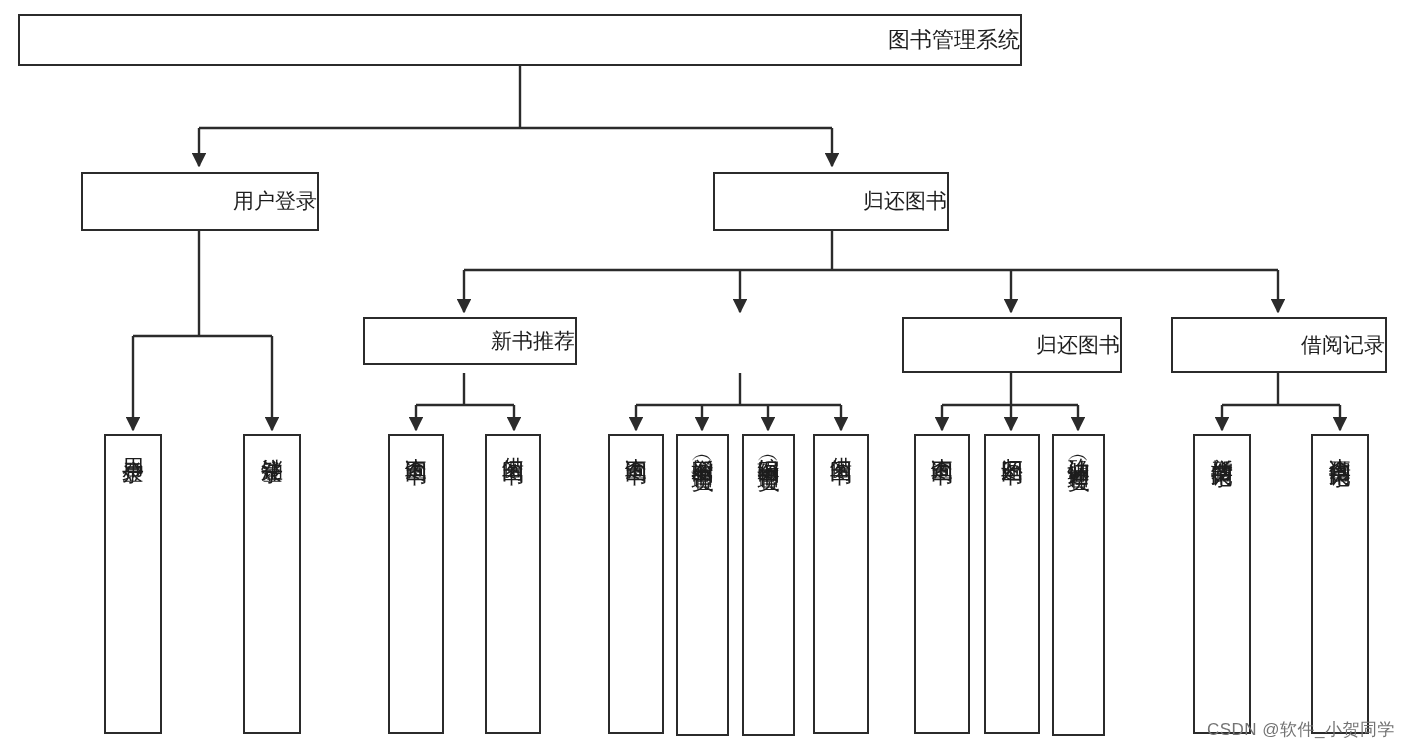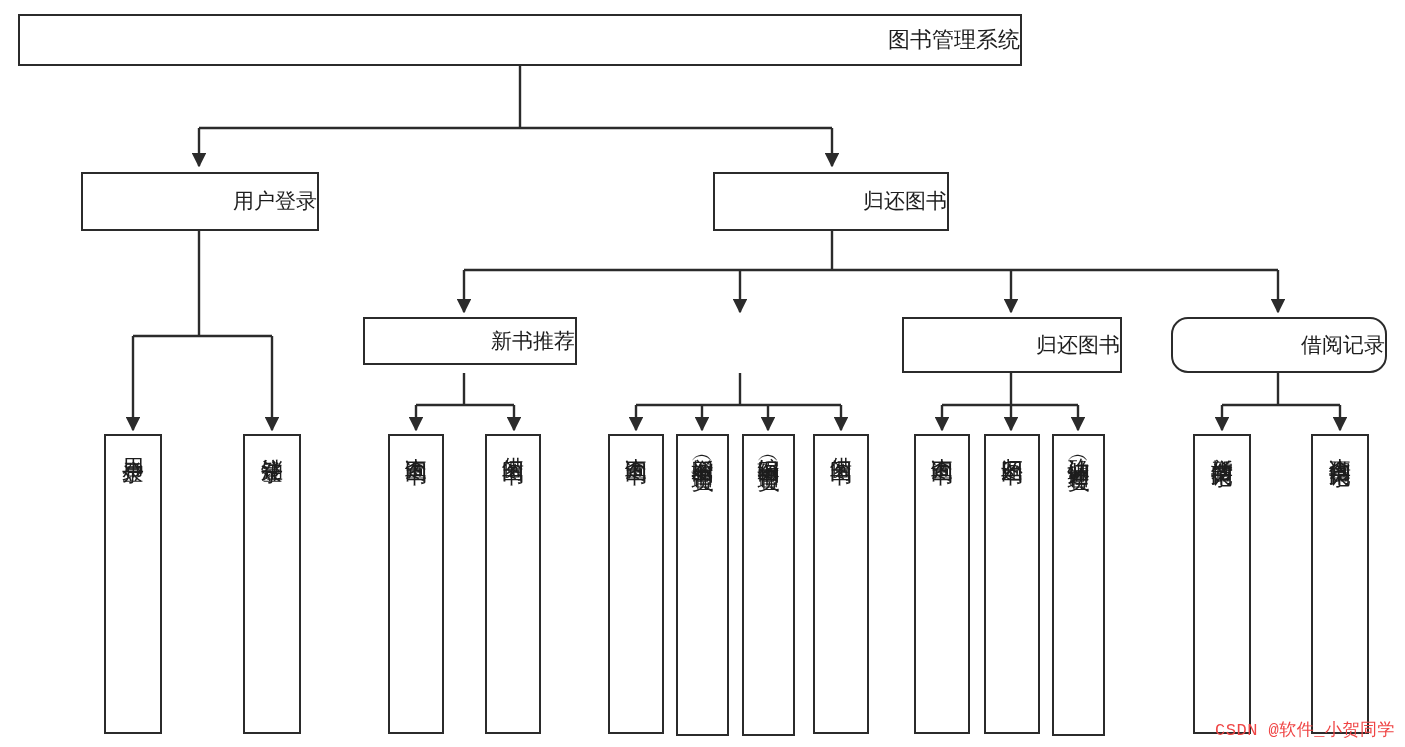--- a/index.html
+++ b/index.html
@@ -55,25 +55,24 @@
     font-size: 22px;
     letter-spacing: 2px;
     line-height: 1;
   }
   #root-node .label { font-size: 22px; }
   .watermark {
     position: absolute;
     right: 10px;
     bottom: 6px;
     font-size: 17px;
-    color: #ef4444;
+    color: #737373;
     z-index: 8;
     white-space: nowrap;
     letter-spacing: 0.5px;
-    font-family: Liberation Mono, monospace;
   }
 </style>
 </head>
 <body>
 
 <div id="canvas">
 
   <svg class="edges" viewBox="0 0 1405 747" xmlns="http://www.w3.org/2000/svg">
     <defs>
       <marker id="arrow" viewBox="0 0 10 10" refX="9" refY="5" markerWidth="6" markerHeight="6" orient="auto-start-reverse">
@@ -136,21 +135,21 @@
   <div class="node horiz" style="left:713px; top:172px; width:236px; height:59px;">
     <span class="label">归还图书</span>
   </div>
 
   <div class="node horiz" style="left:363px; top:317px; width:214px; height:48px;">
     <span class="label">新书推荐</span>
   </div>
   <div class="node horiz" style="left:902px; top:317px; width:220px; height:56px;">
     <span class="label">归还图书</span>
   </div>
-  <div class="node horiz" style="left:1171px; top:317px; width:216px; height:56px;border-radius:17px;">
+  <div class="node horiz" style="left:1171px; top:317px; width:216px; height:56px;">
     <span class="label">借阅记录</span>
   </div>
 
   <div class="node vert" style="left:104px; top:434px; width:58px; height:300px;">
     <span class="label">用户登录</span>
   </div>
   <div class="node vert" style="left:243px; top:434px; width:58px; height:300px;">
     <span class="label">注销登录</span>
   </div>
 

